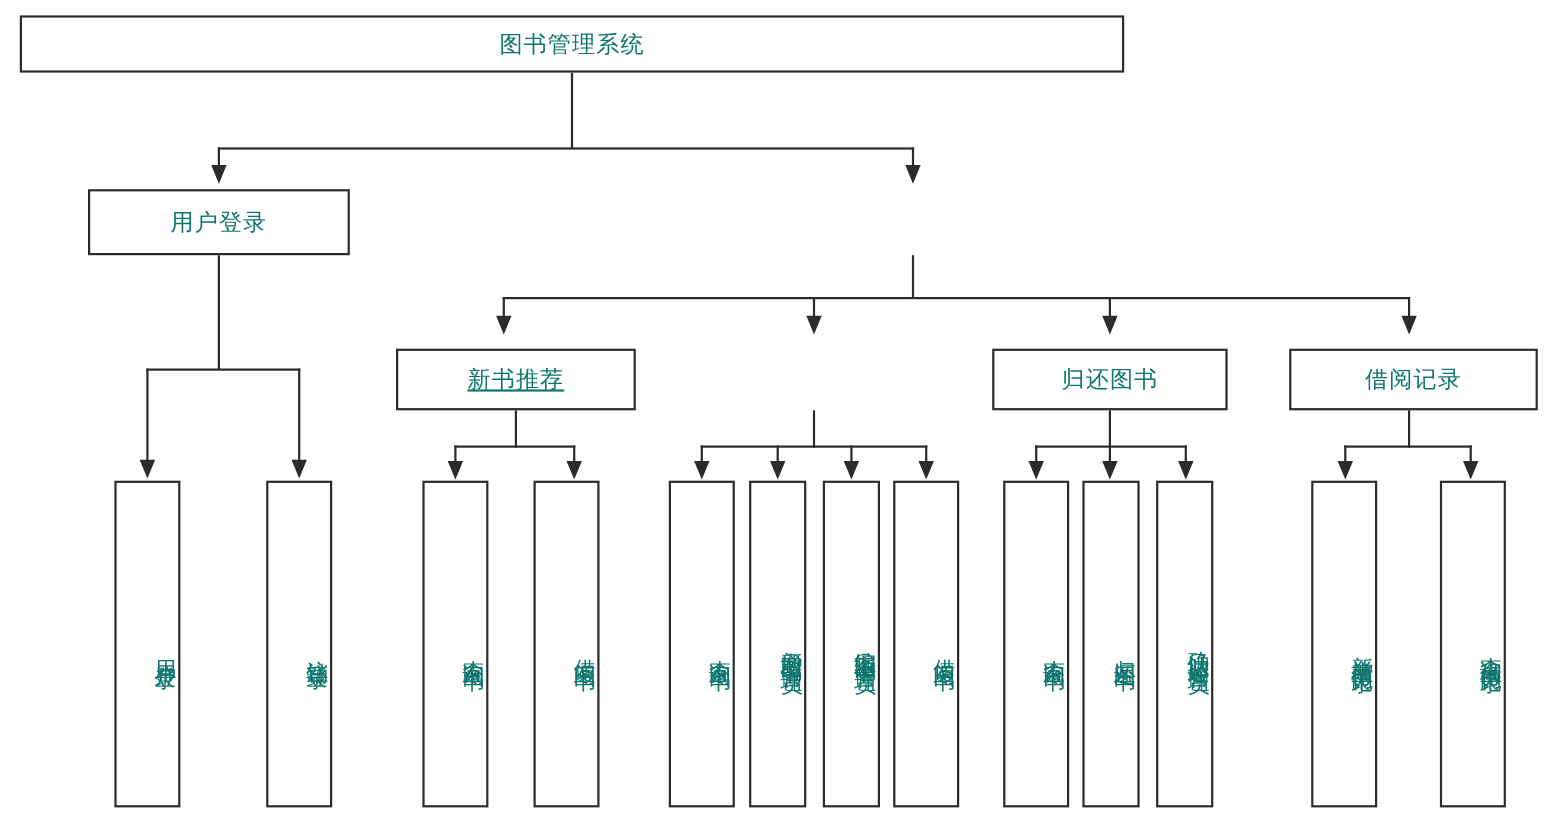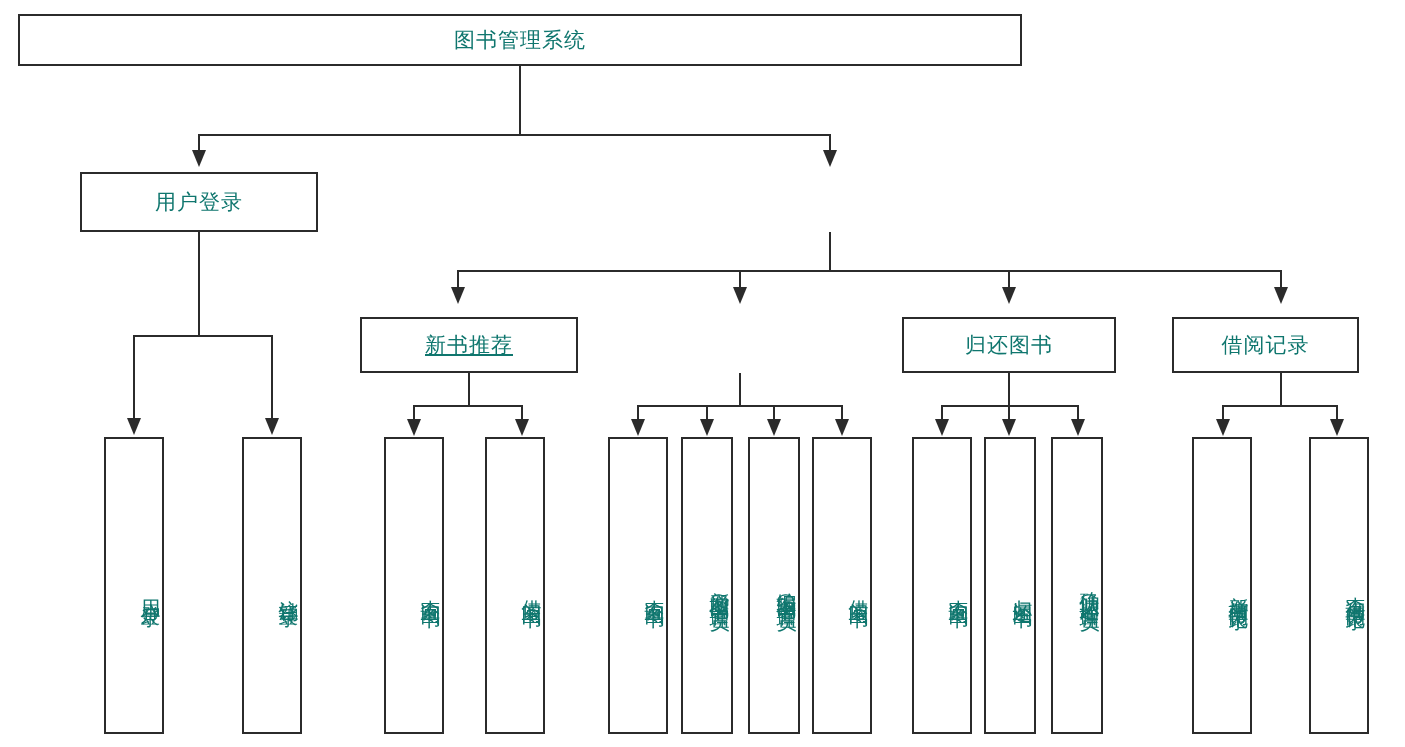--- a/index.html
+++ b/index.html
@@ -112,21 +112,21 @@
 
   <div class="node horiz" style="left:360px; top:317px; width:218px; height:56px;text-decoration:underline;">
     <span class="lbl">新书推荐</span>
   </div>
 
 
   <div class="node horiz" style="left:902px; top:317px; width:214px; height:56px;">
     <span class="lbl">归还图书</span>
   </div>
 
-  <div class="node horiz" style="left:1172px; top:317px; width:187px; height:56px;">
+  <div class="node horiz" style="left:1172px; top:317px; width:226px; height:56px;">
     <span class="lbl">借阅记录</span>
   </div>
 
   <div class="ln v" style="left:468px; top:373px; height:34px;"></div>
   <div class="ln h" style="left:413px; top:405px; width:110px;"></div>
   <div class="ln v" style="left:413px; top:405px; height:15px;"></div>
   <div class="arw" style="left:407px; top:419px;"></div>
   <div class="ln v" style="left:521px; top:405px; height:15px;"></div>
   <div class="arw" style="left:515px; top:419px;"></div>
 

